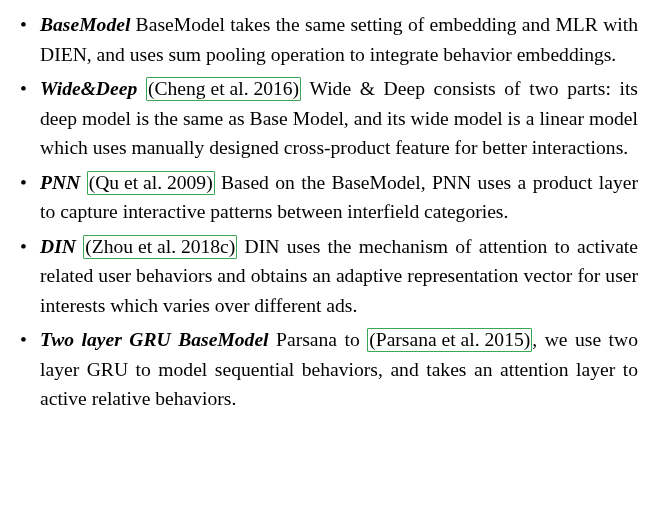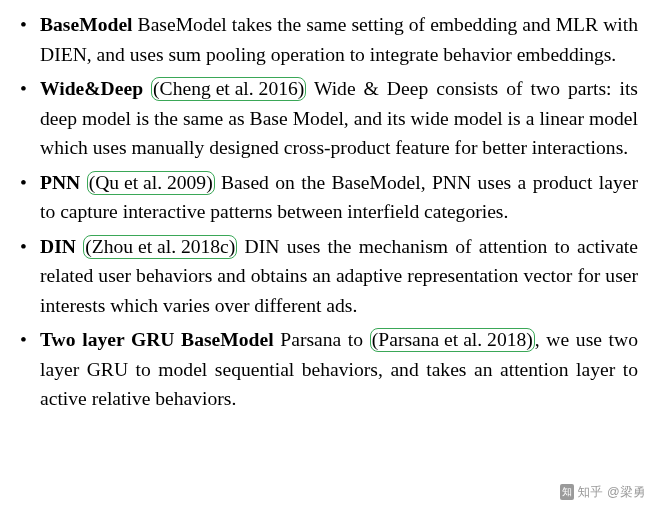--- a/index.html
+++ b/index.html
@@ -40,25 +40,26 @@
   }
   .bullet-dot {
     position: absolute;
     left: 6px;
     top: 0;
     font-size: 19.6px;
     line-height: 29.5px;
   }
   .model-name {
     font-weight: bold;
+    font-style: italic;
   }
   .citation {
     display: inline-block;
     border: 1px solid #3aa757;
-    border-radius: 8px;
+    border-radius: 1px;
     padding: 0 1px;
     line-height: 22px;
     margin: 0 0px;
   }
   .watermark {
     position: absolute;
     right: 8px;
     bottom: 6px;
     font-family: "Liberation Sans", sans-serif;
     font-size: 12.5px;
@@ -94,22 +95,19 @@
 
     <li class="bullet-item">
       <span class="bullet-dot">•</span><span class="model-name">PNN</span><span> </span><span class="citation">(Qu et al. 2009)</span><span> Based on the BaseModel, PNN uses a product layer to capture interactive patterns between interfield categories.</span>
     </li>
 
     <li class="bullet-item">
       <span class="bullet-dot">•</span><span class="model-name">DIN</span><span> </span><span class="citation">(Zhou et al. 2018c)</span><span> DIN uses the mechanism of attention to activate related user behaviors and obtains an adaptive representation vector for user interests which varies over different ads.</span>
     </li>
 
     <li class="bullet-item">
-      <span class="bullet-dot">•</span><span class="model-name">Two layer GRU BaseModel</span><span> Parsana to </span><span class="citation">(Parsana et al. 2018)</span><span>, we use two layer GRU to model sequential behaviors, and takes an attention layer to active relative behaviors.</span>
+      <span class="bullet-dot">•</span><span class="model-name">Two layer GRU BaseModel</span><span> Parsana to </span><span class="citation">(Parsana et al. 2015)</span><span>, we use two layer GRU to model sequential behaviors, and takes an attention layer to active relative behaviors.</span>
     </li>
 
   </ul>
 
-  <div class="watermark">
-    <span class="wm-logo">知</span><span>知乎 @梁勇</span>
-  </div>
 
 </div>
 
 </body></html>

